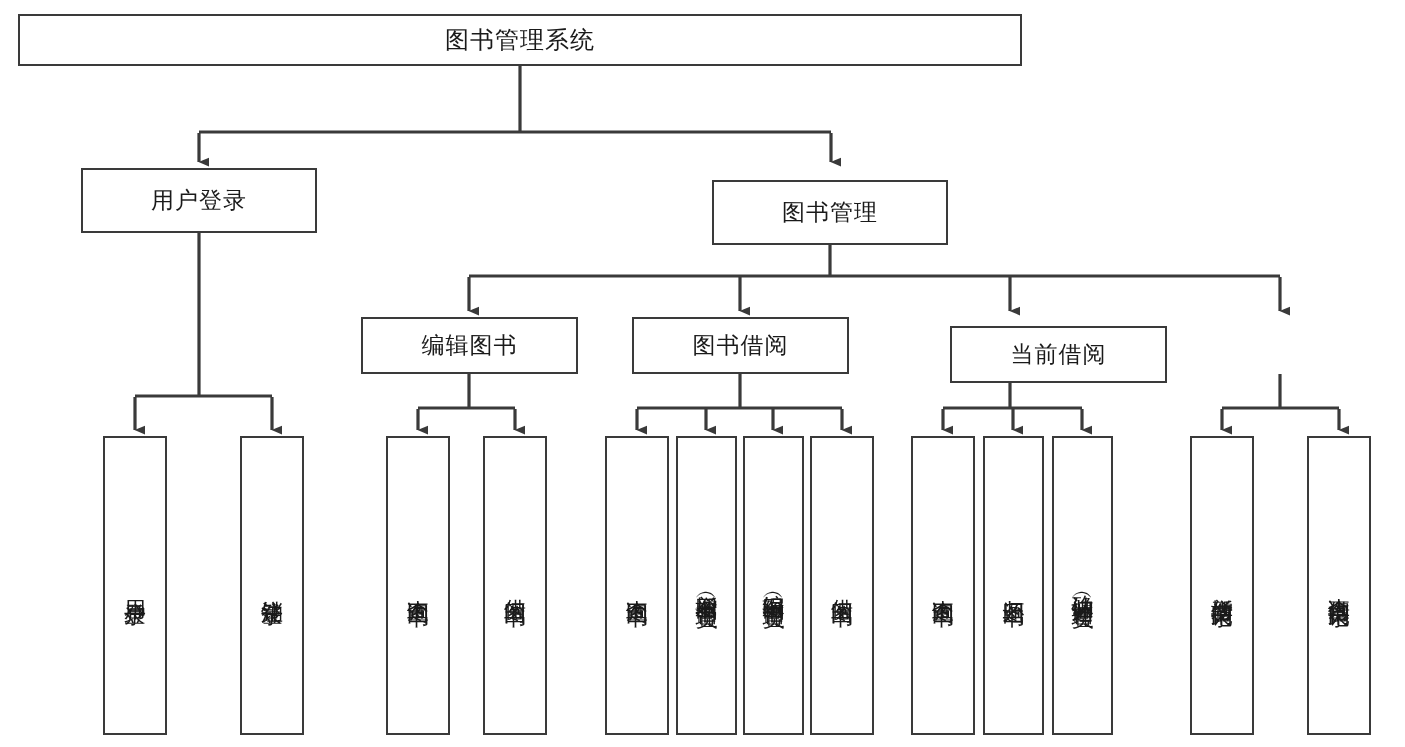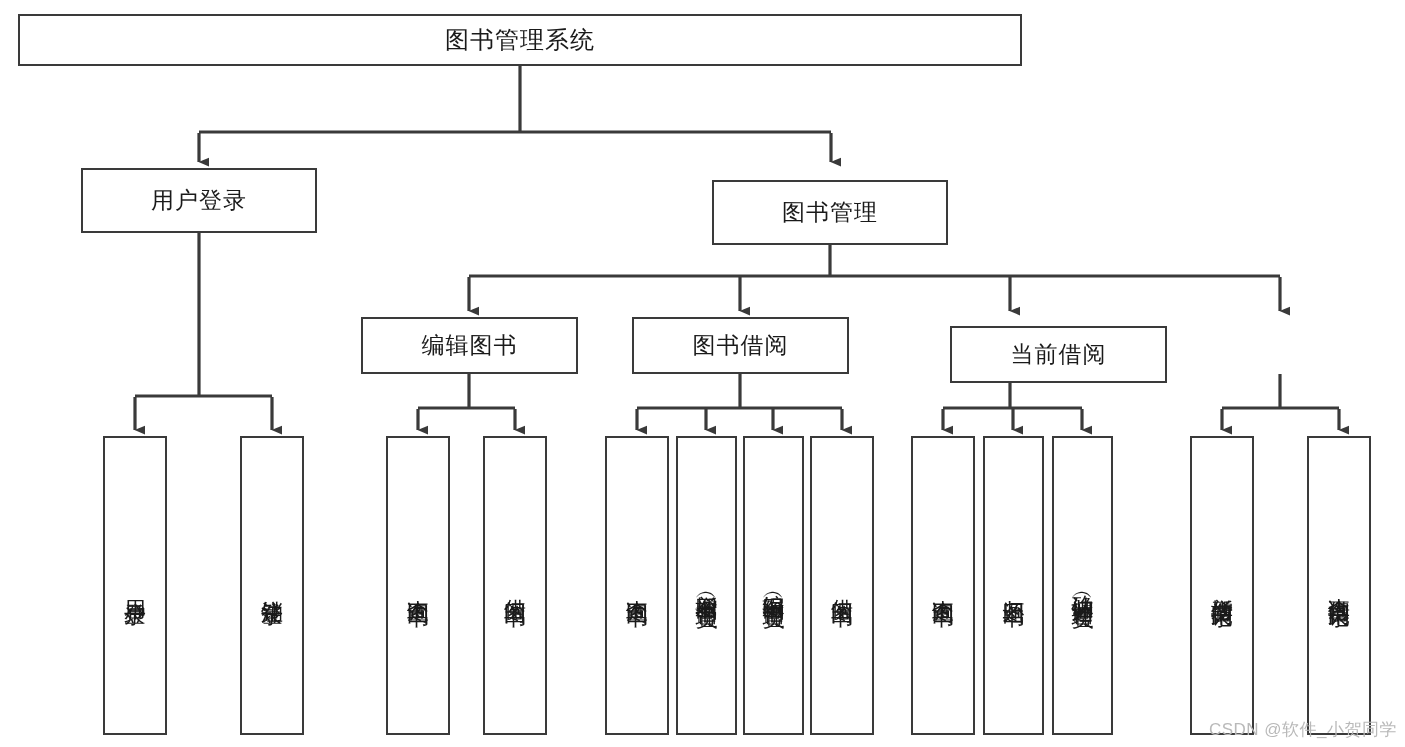--- a/index.html
+++ b/index.html
@@ -179,15 +179,14 @@
     <span>确认归还（管理员）</span>
   </div>
 
   <div class="node node-v" style="left:1190px; top:436px; width:64px; height:299px;">
     <span>新增借阅记录</span>
   </div>
   <div class="node node-v" style="left:1307px; top:436px; width:64px; height:299px;">
     <span>查询借阅记录</span>
   </div>
 
-  <div id="watermark">CSDN @软件_小贺同学</div>
 
 </div>
 
 </body></html>

